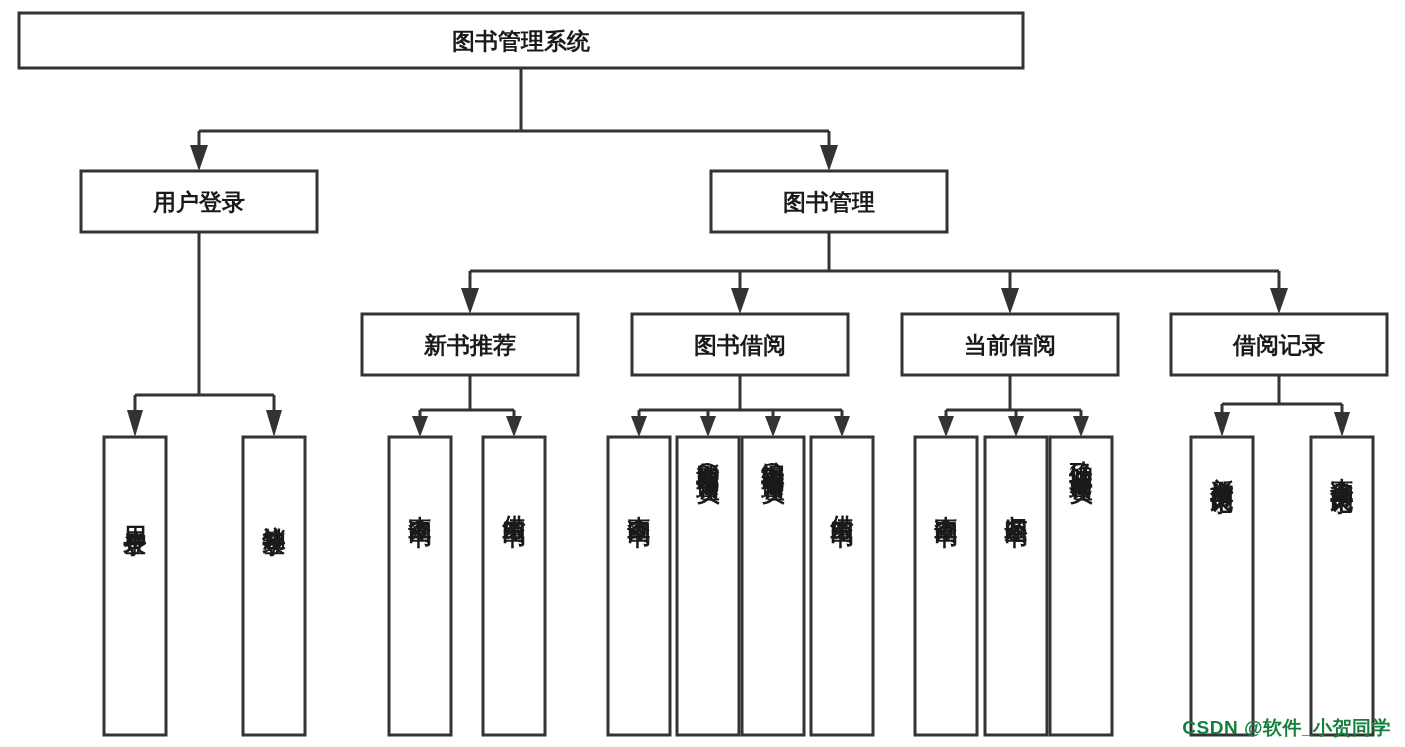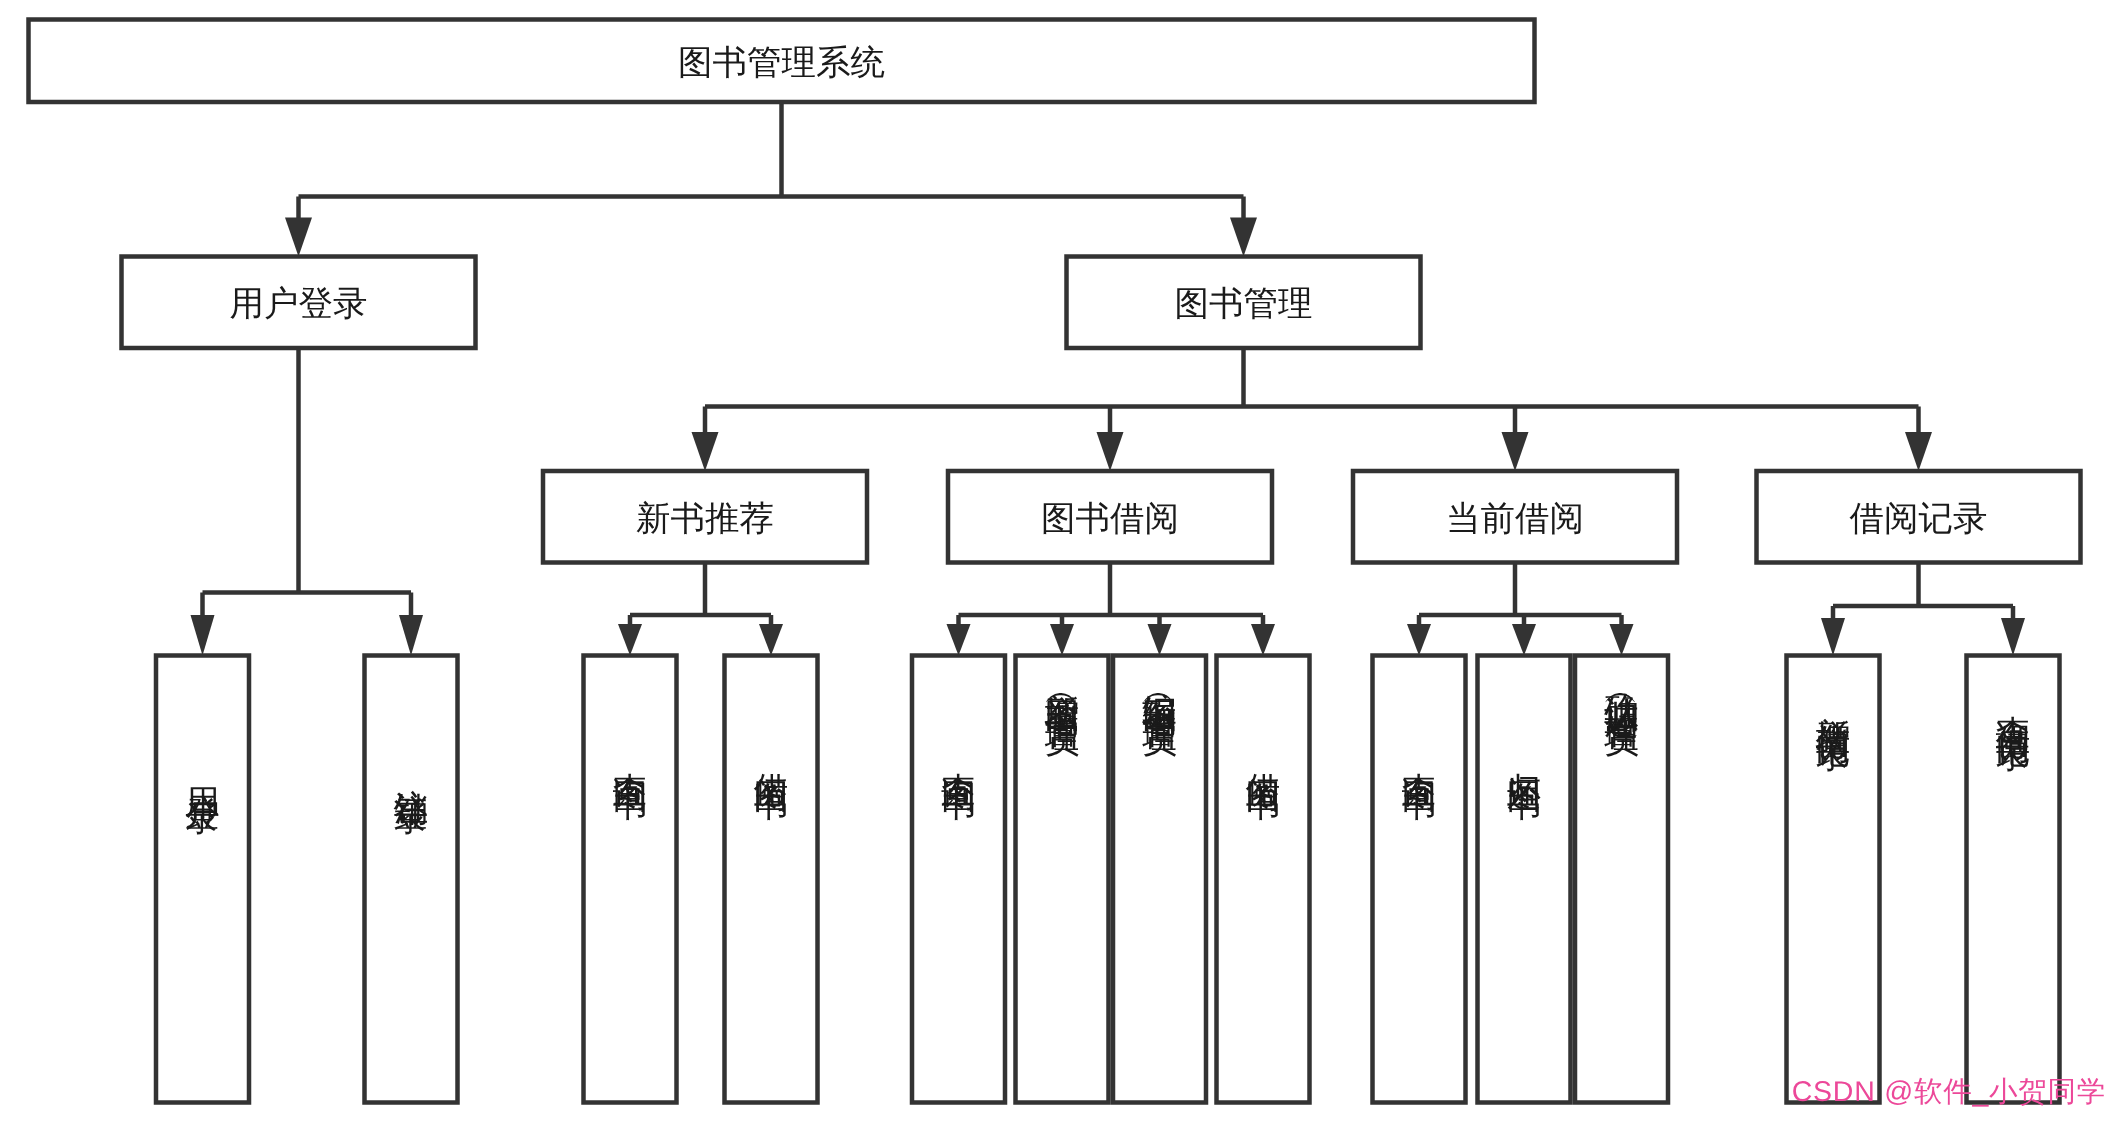--- a/index.html
+++ b/index.html
@@ -11,20 +11,21 @@
     width: 1405px;
     height: 747px;
     overflow: hidden;
     font-family: "Liberation Sans", "DejaVu Sans", sans-serif;
   }
   #diagram-root {
     position: relative;
     width: 1405px;
     height: 747px;
     background: #ffffff;
+    font-weight: bold;
   }
   svg#diagram-svg {
     position: absolute;
     left: 0;
     top: 0;
     width: 1405px;
     height: 747px;
     display: block;
   }
   .node-box {
@@ -60,25 +61,25 @@
     text-orientation: upright;
     font-family: "Liberation Sans", "DejaVu Sans", sans-serif;
     font-size: 23px;
     line-height: 1;
     letter-spacing: 3px;
     color: #1a1a1a;
     white-space: nowrap;
   }
   .watermark {
     position: absolute;
-    right: 1px;
+    right: 14px;
     bottom: 6px;
     font-family: "Liberation Sans", "DejaVu Sans", sans-serif;
     font-size: 19px;
-    color: #ec4899;
+    color: #15803d;
     letter-spacing: 0.5px;
     pointer-events: none;
     user-select: none;
   }
 </style>
 </head>
 <body>
 
 <div id="diagram-root">
 

